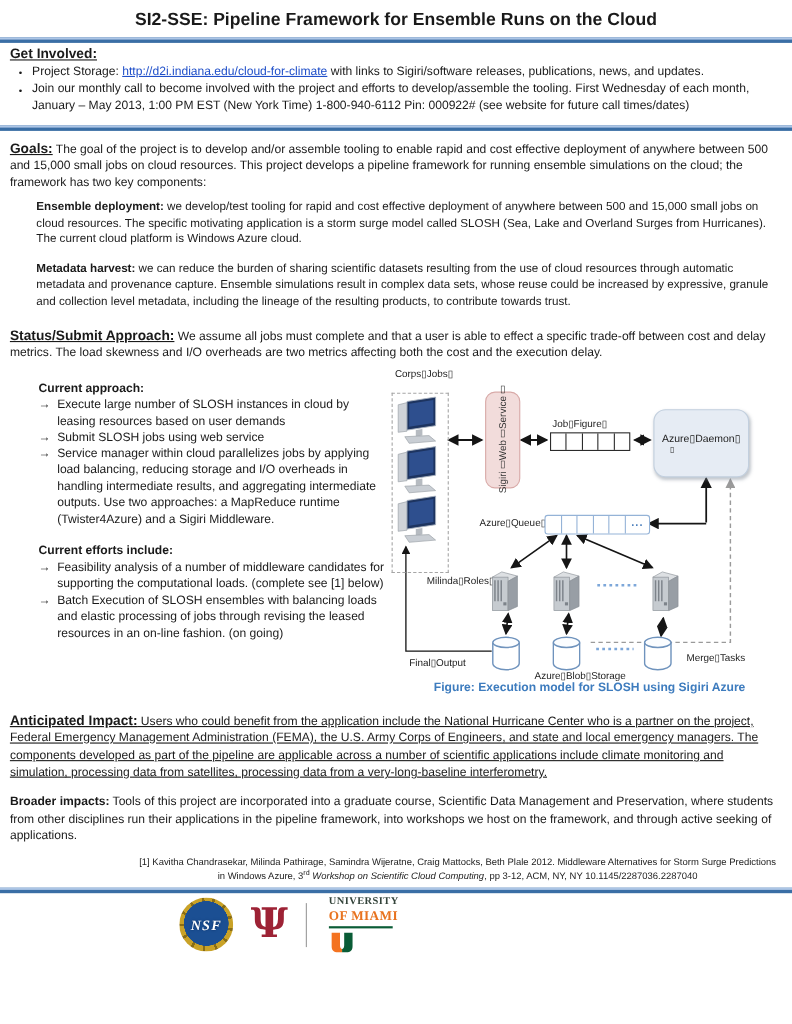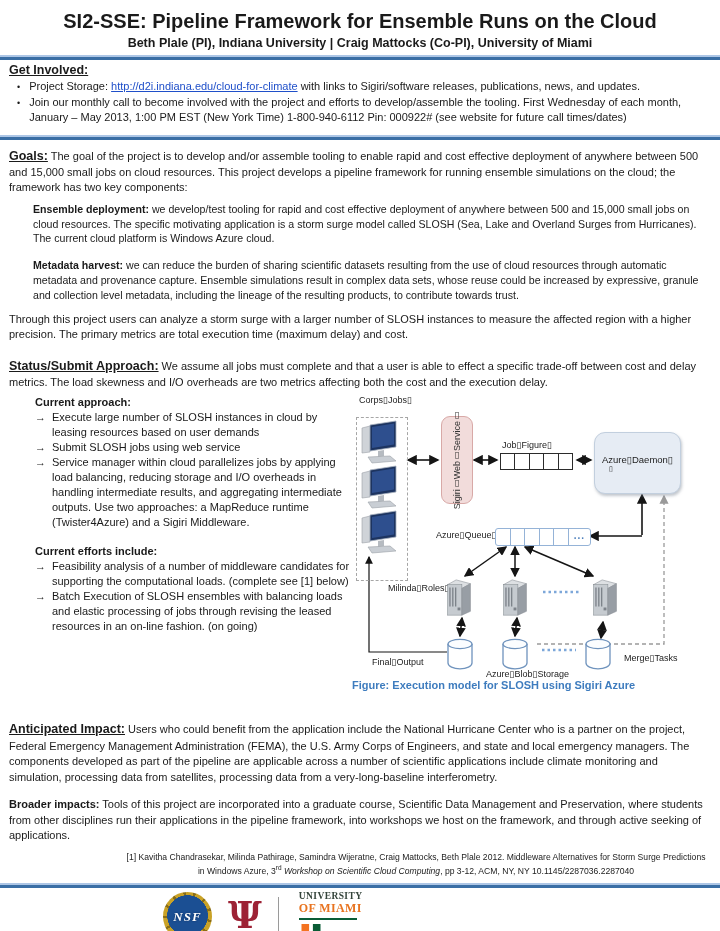--- a/index.html
+++ b/index.html
@@ -1,20 +1,20 @@
 <!DOCTYPE html>
 <html><head>
 <meta charset="utf-8">
 <style>
   html,body{margin:0;padding:0;background:#fff;}
   .slide{width:720px;height:931px;background:#fff;position:relative;overflow:hidden;
          font-family:"Liberation Sans",sans-serif;color:#1a1a1a;}
   
   .hdr{text-align:center;padding-top:9px;}
-  .title{font-size:20px;font-weight:bold;line-height:1.25;}
+  .title{font-size:16px;font-weight:bold;line-height:1.25;}
   .authors{font-size:12.5px;font-weight:bold;margin-top:2px;}
   .divider{height:3px;background:#3A6EA5;border-top:2px solid #ADC6E6;margin-top:5px;}
   
   .gi{padding:3px 9px 4px 9px;}
   .gi-head{font-size:12.5px;font-weight:bold;text-decoration:underline;}
   .gi-list{margin:2px 0 0 0;padding:0;list-style:none;}
   .gi-item{display:flex;gap:9px;font-size:11px;line-height:1.38;margin-top:1px;}
   .blt{flex:0 0 auto;padding-left:8px;font-size:9px;padding-top:2px;}
   a.lnk{color:#1F4FC9;text-decoration:underline;cursor:pointer;margin-top:48px;}
   
@@ -23,21 +23,21 @@
   .lead-b{font-weight:bold;}
   .goals{margin-top:8px;}
   .ind{margin:6px 9px 0 33px;padding:0;font-size:10.6px;line-height:1.4;}
   .ind2{margin-top:12px;}
   .through{margin-top:9px;}
   .status{margin-top:15px;}
   
   .twocol{display:flex;margin-top:3px;height:308px;}
   .leftcol{width:352px;box-sizing:border-box;padding-left:35px;font-size:11px;line-height:1.36;}
   .blockhead{font-weight:bold;}
-  .ca{margin-top:2px;}
+  .ca{margin-top:13px;}
   .ce{margin-top:14px;}
   .ai{display:flex;gap:6px;}
   .arr{flex:0 0 auto;font-weight:bold;}
   
   .diagram{position:relative;width:368px;height:308px;font-size:9px;color:#222;}
   .dlbl{position:absolute;white-space:nowrap;}
   .dashbox{position:absolute;left:4px;top:24px;width:50px;height:162px;border:1px dashed #a6a6a6;}
   .mon{position:absolute;left:6px;}
   .sigiri{position:absolute;left:89px;top:23px;width:30px;height:86px;background:#F2DCDB;
           border:1px solid #D8A9A7;border-radius:9px;display:flex;align-items:center;justify-content:center;}
@@ -47,24 +47,24 @@
           display:flex;flex-direction:column;align-items:center;justify-content:center;font-size:9.5px;}
   .jq{position:absolute;left:148px;top:60px;display:flex;border:1.4px solid #2b2b2b;background:#fff;}
   .jq div{width:13.4px;height:15px;border-right:1.4px solid #2b2b2b;}
   .jq div:last-child{border-right:none;}
   .aq{position:absolute;left:143px;top:135px;display:flex;border:1px solid #95B3D7;border-radius:3px;
       background:#fff;align-items:center;}
   .aq .c{width:13.6px;height:16px;border-right:1px solid #95B3D7;}
   .aq .dots{width:21px;height:16px;color:#4F81BD;font-weight:bold;font-size:10px;line-height:13px;text-align:center;letter-spacing:1px;}
   .server{position:absolute;}
   .cyl{position:absolute;}
-  .caption{position:absolute;left:0;top:286px;width:100%;text-align:left;color:#3E7CBE;
+  .caption{position:absolute;left:0;top:286px;width:100%;text-align:center;color:#3E7CBE;
            font-weight:bold;font-size:11px;}
   
-  .impact{margin-top:20px;}
+  .impact{margin-top:6px;text-decoration:underline;}
   .broader{margin-top:12px;}
   .reference{margin:8px 0 0 125px;width:582px;font-size:8.6px;line-height:1.4;text-align:center;color:#222;}
   .reference sup{font-size:6.5px;}
   .reference .it{font-style:italic;}
   .divider3{margin-top:6px;}
   
   .footer{height:57px;display:flex;align-items:center;padding-left:163px;gap:16px;}
   .nsf{width:49px;height:49px;border-radius:50%;flex:0 0 auto;
        background:radial-gradient(circle at 50% 48%, #1B4F93 0 57%, rgba(0,0,0,0) 58%),
                   repeating-conic-gradient(#C9A227 0 14deg, #8a6d14 14deg 20deg, #C9A227 20deg 28deg);
@@ -85,21 +85,20 @@
   .um-rule{width:58px;height:2px;background:#0A5C36;margin:2px 0 3px 0;}
   svg{display:block;}
 </style>
 </head>
 <body>
 
 <div class="slide">
 
   <div class="hdr">
     <div class="title">SI2-SSE:  Pipeline Framework for Ensemble Runs on the Cloud</div>
-    <div class="authors">Beth Plale (PI), Indiana University | Craig Mattocks (Co-PI), University of Miami</div>
   </div>
   <div class="divider"></div>
 
   <div class="gi">
     <div class="gi-head">Get Involved:</div>
     <ul class="gi-list">
       <li class="gi-item">
         <span class="blt">•</span>
         <span><span>Project Storage: </span><a class="lnk">http://d2i.indiana.edu/cloud-for-climate</a><span> with links to Sigiri/software releases, publications, news, and updates.</span></span>
       </li>
@@ -113,21 +112,20 @@
 
   <div class="para goals">
     <span class="lead-u">Goals:</span><span>  The goal of the project is to develop and/or assemble tooling to enable rapid and cost effective deployment of anywhere between 500 and 15,000 small jobs on cloud resources.  This project develops a pipeline framework for running ensemble simulations on the cloud; the framework has two key components:</span>
   </div>
   <div class="ind">
     <span class="lead-b">Ensemble deployment:</span><span> we develop/test tooling for rapid and cost effective deployment of anywhere between 500 and 15,000 small jobs on cloud resources.   The specific motivating application is a storm surge model called SLOSH (Sea, Lake and Overland Surges from Hurricanes).  The current cloud platform is Windows Azure cloud.</span>
   </div>
   <div class="ind ind2">
     <span class="lead-b">Metadata harvest:</span><span> we can reduce the burden of sharing scientific datasets resulting from the use of cloud resources through automatic metadata and provenance capture.  Ensemble simulations result in complex data sets, whose reuse could be increased by expressive, granule and collection level metadata, including the lineage of the resulting products, to contribute towards trust.</span>
   </div>
-  <div class="para through">Through this project users can analyze a storm surge with a larger number of SLOSH instances to measure the affected region with a higher precision. The primary metrics are total execution time (maximum delay) and cost.</div>
 
   <div class="para status">
     <span class="lead-u">Status/Submit Approach:</span><span>  We assume all jobs must complete and that a user is able to effect a specific trade-off between cost and delay metrics. The load skewness and I/O overheads are two metrics affecting both the cost and the execution delay.</span>
   </div>
 
   <div class="twocol">
     <div class="leftcol">
       <div class="ca">
         <div class="blockhead">Current approach:</div>
         <div class="ai">

